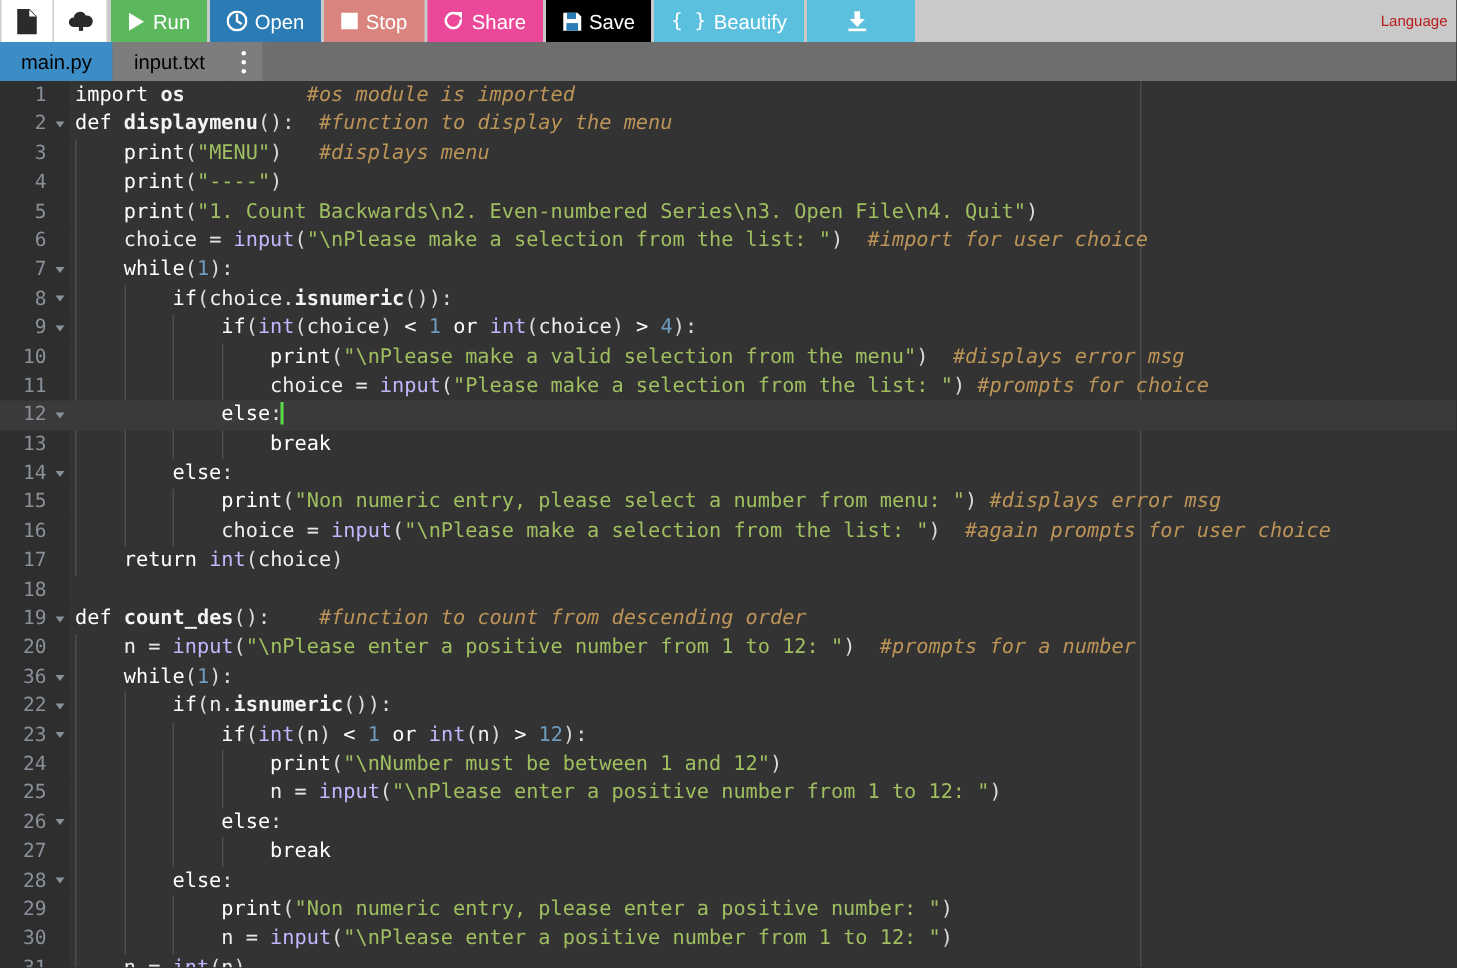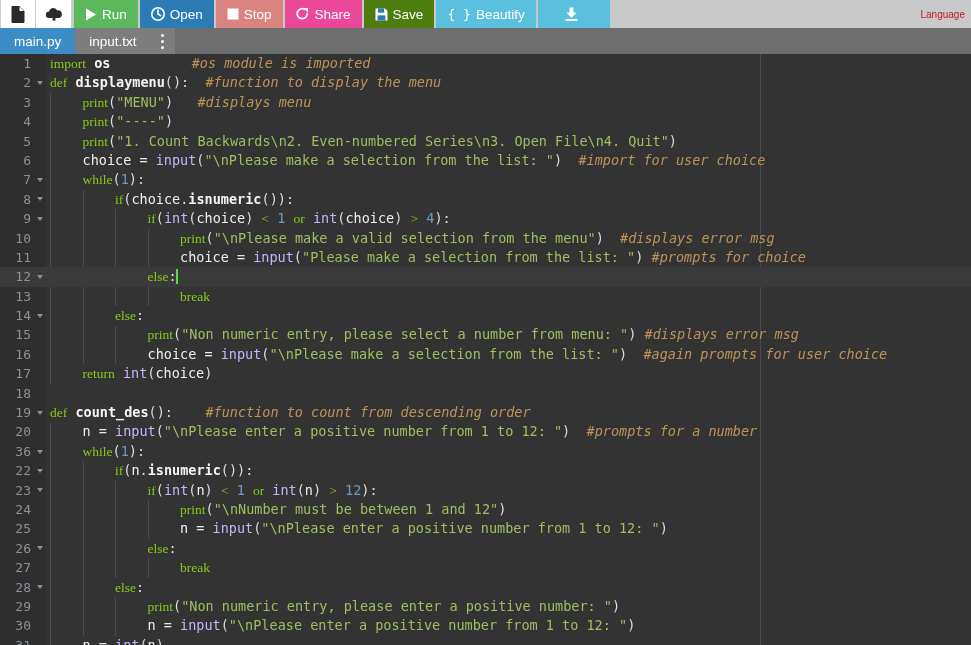--- a/index.html
+++ b/index.html
@@ -69,21 +69,21 @@
   #tabbar {
     height: 26px;
     background: #6e6e6e;
     display: flex;
     align-items: stretch;
   }
   .tab {
     display: flex; align-items: center;
     padding: 0 14px;
     font-size: 13.5px;
-    color: #ffffff;
+    color: #000000;
     cursor: pointer;
     user-select: none;
   }
   .tab.active { background: #3c8dc5; }
   .tab.inactive { background: #7d7d7d; }
   #tab-menu {
     display: flex; align-items: center; justify-content: center;
     width: 26px;
     background: #7d7d7d;
     border-right: 2px solid #6e6e6e;
@@ -158,21 +158,21 @@
   .iguide {
     position: absolute;
     top: 0; bottom: 0;
     width: 1px;
     background: #4d4d4d;
     z-index: 1;
   }
   #guides { position: absolute; left: 46px; top: 0; bottom: 0; right: 0; z-index: 1; pointer-events: none; }
 
   
-  .k  { color: #84cc16; font-family: Liberation Serif, serif; }           
+  .k  { color: #ffffff; }           
   .b  { color: #c4b5fd; }           
   .s  { color: #9fbf60; }           
   .c  { color: #bc9458; font-style: italic; }  
   .n  { color: #6d9cbe; }           
   .id { color: #efefef; }           
   .fn { color: #f4f4f4; font-weight: bold; }   
   .p  { color: #dcdcdc; }           
   .o  { color: #e8e8e8; }           
   .cursor {
     display: inline-block;
@@ -234,21 +234,21 @@
   <div class="tb-btn" style="background:#ec4899">
     <span class="glyph">
       <svg width="14" height="14" viewBox="0 0 14 14">
         <path d="M11.2 6.6 A5 5 0 1 1 8.6 2.3" fill="none" stroke="#fff" stroke-width="1.7" stroke-linecap="round"></path>
         <path d="M7.4 1 L12 1 L12 5.6 Z" fill="#ffffff"></path>
       </svg>
     </span>
     <span>Share</span>
   </div>
 
-  <div class="tb-btn" style="background:#4d7c0f">
+  <div class="tb-btn" style="background:#000000">
     <span class="glyph">
       <svg width="13" height="13" viewBox="0 0 13 13">
         <path d="M0.5 0.5 H10 L12.5 3 V12.5 H0.5 Z" fill="#ffffff"></path>
         <rect x="3" y="0.5" width="6" height="4.2" fill="#2b7cb5"></rect>
         <rect x="2.6" y="7.4" width="7.8" height="5.1" fill="#2b7cb5"></rect>
       </svg>
     </span>
     <span>Save</span>
   </div>
 

